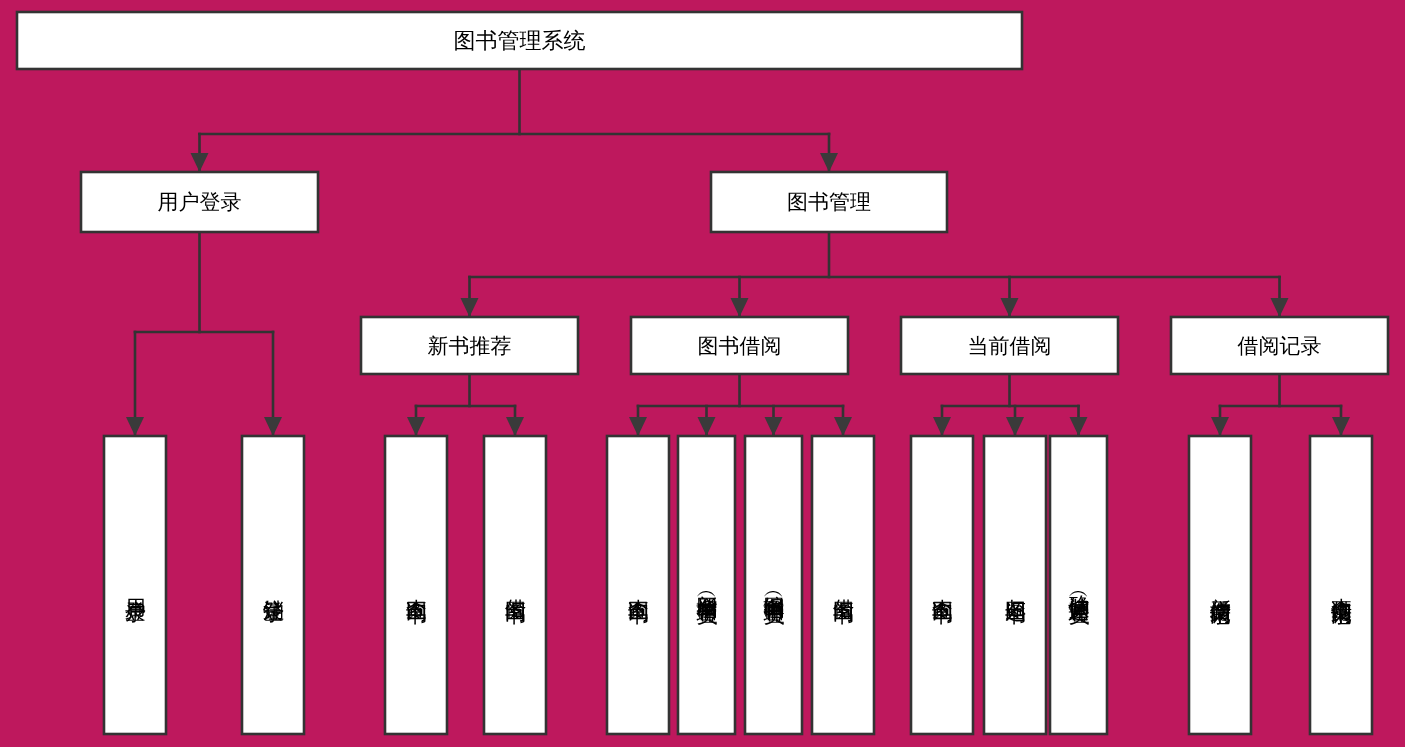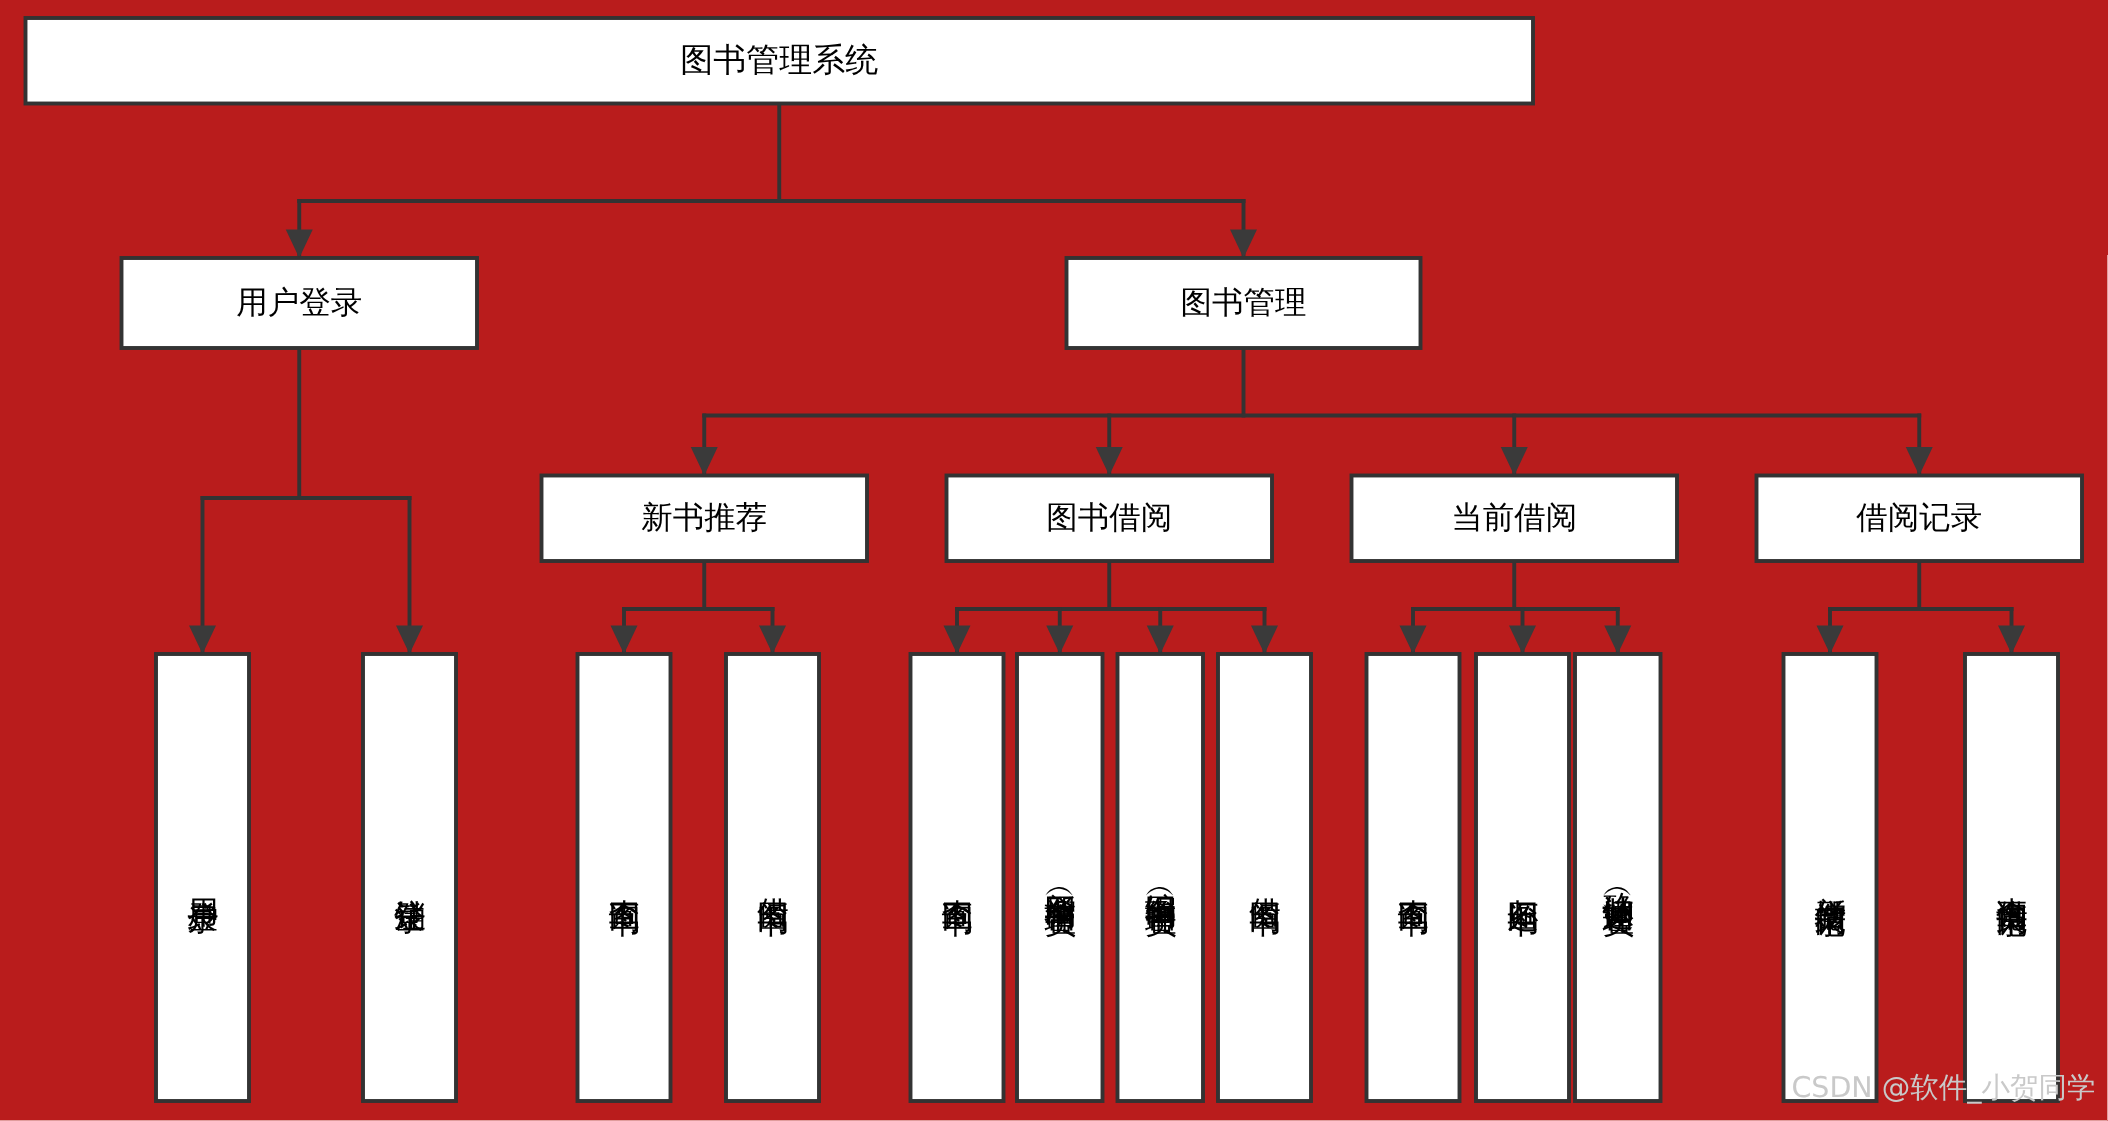--- a/index.html
+++ b/index.html
@@ -4,21 +4,21 @@
 <style>
   html, body {
     margin: 0;
     padding: 0;
     background: #ffffff;
   }
   #stage {
     position: relative;
     width: 1405px;
     height: 747px;
-    background: #b91c1c;
+    background: #be185d;
     font-family: "DejaVu Sans", "Liberation Sans", sans-serif;
     overflow: hidden;
   }
   #diagram-svg {
     position: absolute;
     left: 0;
     top: 0;
     width: 1405px;
     height: 747px;
   }
@@ -204,15 +204,14 @@
         <span class="leaf-label">确认归还（管理员）</span>
       </div>
       <div class="leaf-label-wrap" style="left: 1189px; top: 436px; width: 62px; height: 298px;">
         <span class="leaf-label">新增借阅记录</span>
       </div>
       <div class="leaf-label-wrap" style="left: 1310px; top: 436px; width: 62px; height: 298px;">
         <span class="leaf-label">查询借阅记录</span>
       </div>
     </div>
 
-  <div class="watermark">CSDN @软件_小贺同学</div>
 
 </div>
 
 </body></html>

